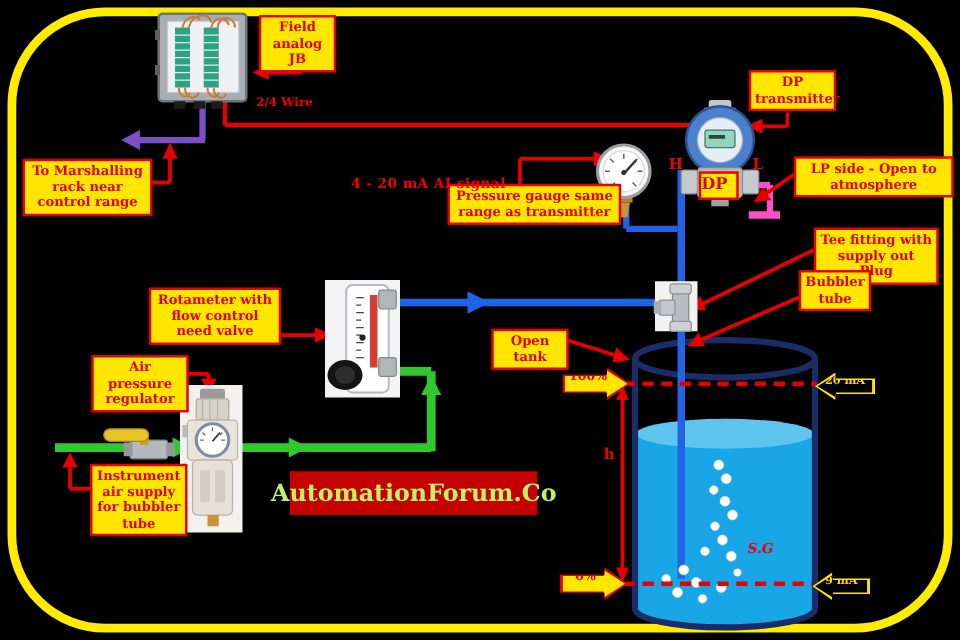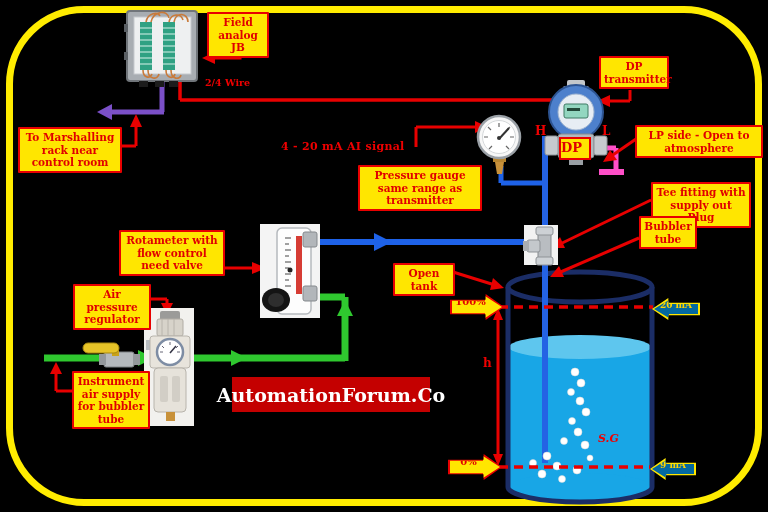--- a/index.html
+++ b/index.html
@@ -6,31 +6,31 @@
   .stage{position:relative;width:768px;height:512px;background:#000;overflow:hidden;
          font-family:"DejaVu Serif",serif;}
   .frame{position:absolute;inset:6px;border:7px solid #ffec00;border-radius:78px;pointer-events:none;z-index:1;}
   .art{position:absolute;left:0;top:0;z-index:2;}
   .lbl{position:absolute;z-index:5;background:#ffe600;border:2.5px solid #e80000;border-radius:1px;
        color:#e00000;font-weight:bold;font-size:10.5px;line-height:1.2;text-align:center;
        padding:2px 3px;box-sizing:border-box;}
   .rtext{position:absolute;z-index:5;color:#f00000;font-weight:bold;}
   .tag{position:absolute;z-index:6;background:#ffe600;border:2px solid #e80000;color:#e00000;
        font-weight:bold;font-size:13px;text-align:left;line-height:18px;box-sizing:border-box;}
-  .banner{position:absolute;z-index:5;background:#c40000;color:#ffffff;font-weight:bold;font-size:19px;
+  .banner{position:absolute;z-index:5;background:#c40000;color:#bef264;font-weight:bold;font-size:19px;
           display:flex;align-items:center;justify-content:center;}
   .marr{position:absolute;z-index:6;}
   .marr .fill{position:absolute;inset:2px;display:flex;align-items:flex-start;justify-content:center;
               font-weight:bold;font-size:10px;}
   .marr.r{clip-path:polygon(0 22%,66% 22%,66% 0,100% 50%,66% 100%,66% 78%,0 78%);background:#e80000;}
   .marr.r .fill{clip-path:polygon(0 22%,66% 22%,66% 0,100% 50%,66% 100%,66% 78%,0 78%);
                 background:#ffe600;color:#e00000;padding-right:13px;box-sizing:border-box;}
   .marr.l{clip-path:polygon(100% 22%,34% 22%,34% 0,0 50%,34% 100%,34% 78%,100% 78%);background:#ffe600;}
   .marr.l .fill{clip-path:polygon(100% 22%,34% 22%,34% 0,0 50%,34% 100%,34% 78%,100% 78%);
-                background:#0369a1;color:#ffd400;box-sizing:border-box;font-size:9px;}
+                background:#000000;color:#ffd400;box-sizing:border-box;font-size:9px;}
 </style>
 </head>
 <body>
 
 <div class="stage">
   <div class="frame"></div>
 
   <svg class="art" width="768" height="512" viewBox="0 0 768 512">
 
     <g>
@@ -206,24 +206,24 @@
       <rect x="524" y="225" width="34" height="40" fill="#f2f2f2"></rect>
       <rect x="538" y="228" width="13" height="36" rx="2" fill="#b9bdc1" stroke="#85898d"></rect>
       <rect x="536" y="227" width="17" height="8" rx="2" fill="#cdd1d5" stroke="#8f9397"></rect>
       <rect x="536" y="257" width="17" height="8" rx="2" fill="#cdd1d5" stroke="#8f9397"></rect>
       <rect x="527" y="240" width="13" height="12" rx="2" fill="#c4c8cc" stroke="#8f9397"></rect>
       <rect x="523" y="241" width="6" height="10" fill="#a9adb1"></rect>
     </g>
   </svg>
 
   <div class="lbl" style="left:207px;top:12px;width:62px;">Field analog JB</div>
-  <div class="lbl" style="left:18px;top:127px;width:104px;">To Marshalling rack near control room</div>
+  <div class="lbl" style="left:18px;top:127px;width:104px;">To Marshalling rack near control range</div>
   <div class="lbl" style="left:599px;top:56px;width:70px;">DP transmitter</div>
   <div class="lbl" style="left:635px;top:125px;width:128px;">LP side - Open to atmosphere</div>
-  <div class="lbl" style="left:358px;top:165px;width:124px;">Pressure gauge same range as transmitter</div>
+  <div class="lbl" style="left:358px;top:147px;width:139px;">Pressure gauge same range as transmitter</div>
   <div class="lbl" style="left:651px;top:182px;width:100px;">Tee fitting with supply out Plug</div>
   <div class="lbl" style="left:639px;top:216px;width:58px;">Bubbler tube</div>
   <div class="lbl" style="left:393px;top:263px;width:62px;">Open tank</div>
   <div class="lbl" style="left:119px;top:230px;width:106px;">Rotameter with flow control need valve</div>
   <div class="lbl" style="left:73px;top:284px;width:78px;">Air pressure regulator</div>
   <div class="lbl" style="left:72px;top:371px;width:78px;">Instrument air supply for bubbler tube</div>
 
   <div class="rtext" style="left:205px;top:77px;font-size:9.5px;">2/4 Wire</div>
   <div class="rtext" style="left:281px;top:104px;font-size:11px;letter-spacing:0.3px;margin-top:36px;">4 - 20 mA AI signal</div>
   <div class="rtext" style="left:535px;top:124px;font-size:12px;">H</div>

